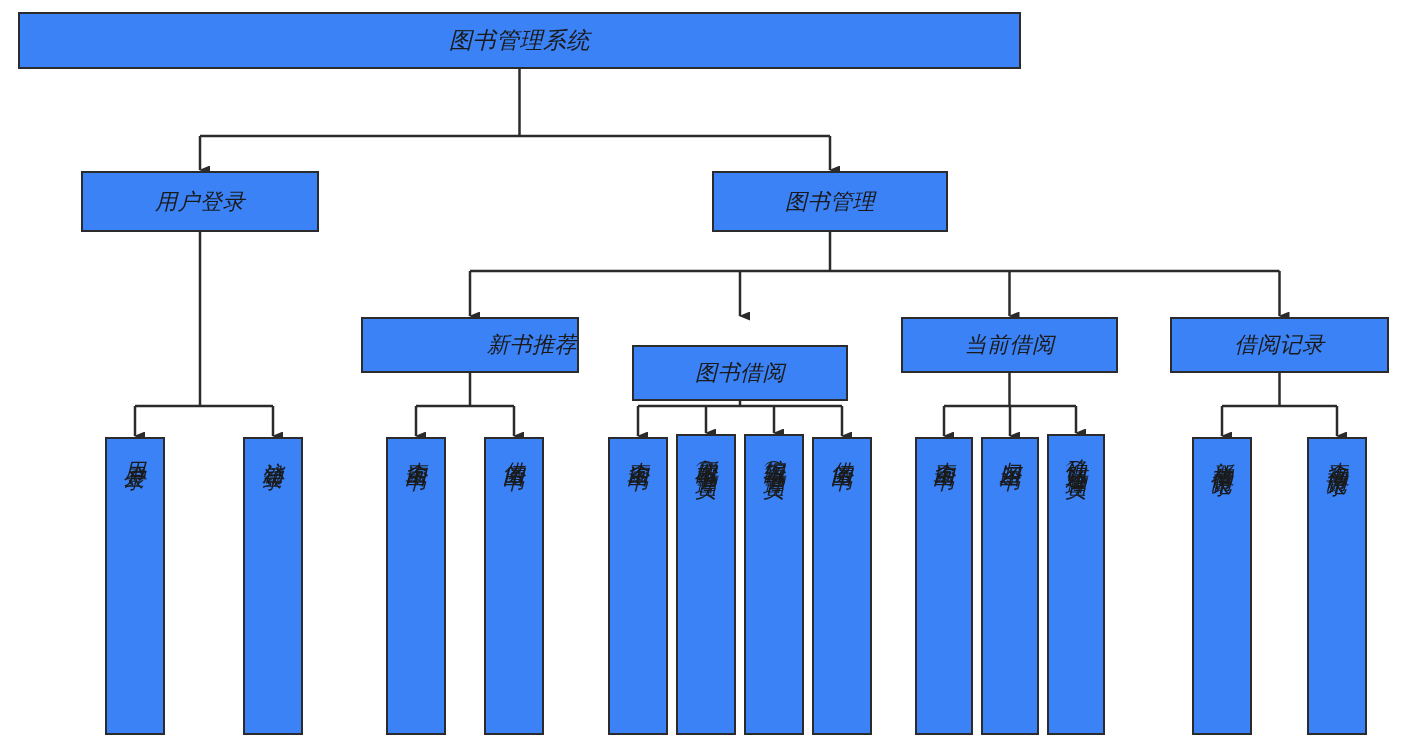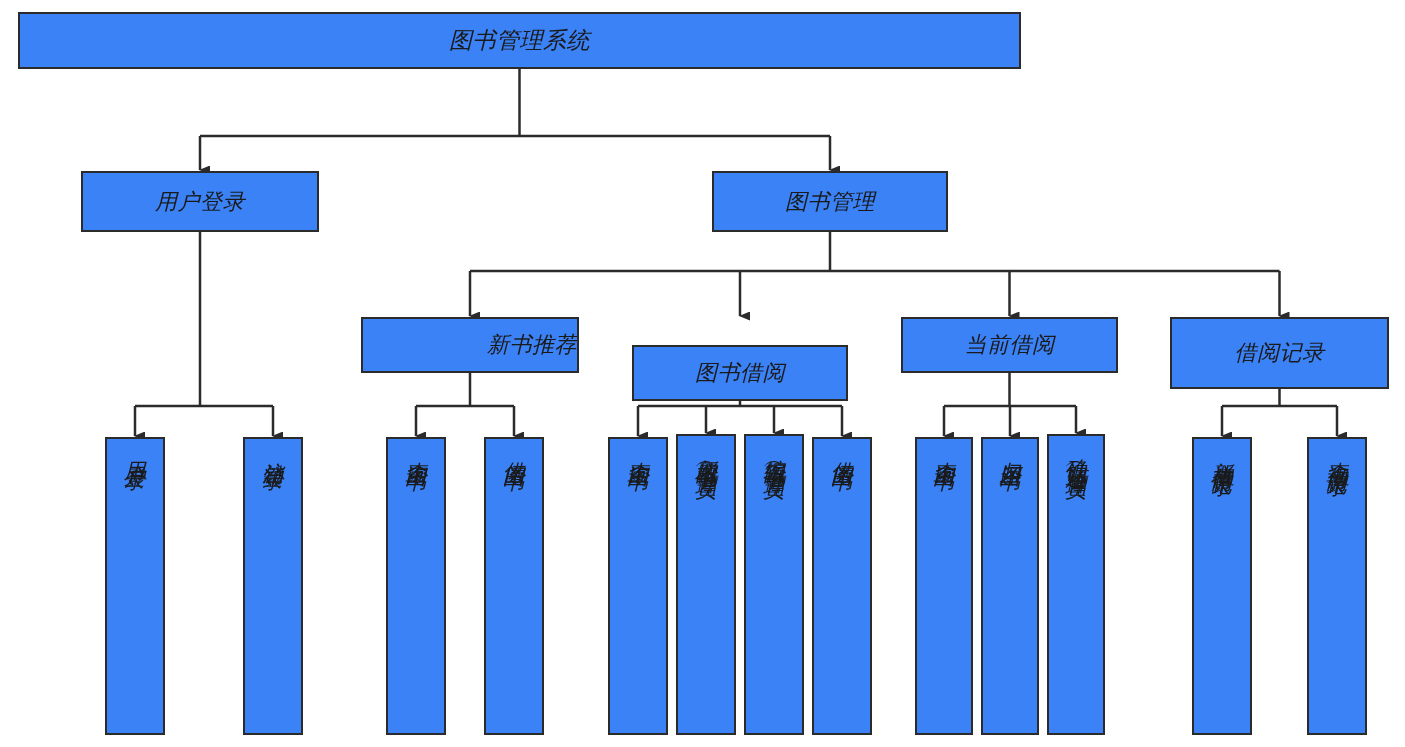--- a/index.html
+++ b/index.html
@@ -132,21 +132,21 @@
       </div>
       <div class="node branch" style="left: 361px; top: 317px; width: 218px; height: 56px; justify-content: flex-end;">
         <span class="label">新书推荐</span>
       </div>
       <div class="node branch" style="left: 632px; top: 317px; width: 216px; height: 56px; margin-top: 28px;">
         <span class="label">图书借阅</span>
       </div>
       <div class="node branch" style="left: 901px; top: 317px; width: 217px; height: 56px;">
         <span class="label">当前借阅</span>
       </div>
-      <div class="node branch" style="left: 1170px; top: 317px; width: 219px; height: 72px;">
+      <div class="node branch" style="left: 1170px; top: 317px; width: 219px; height: 56px;">
         <span class="label">借阅记录</span>
       </div>
       <div class="node leaf" style="left: 105px; top: 437px; width: 60px; height: 298px;">
         <span class="label">用户登录</span>
       </div>
       <div class="node leaf" style="left: 243px; top: 437px; width: 60px; height: 298px;">
         <span class="label">注销登录</span>
       </div>
       <div class="node leaf" style="left: 386px; top: 437px; width: 60px; height: 298px;">
         <span class="label">查询图书</span>

